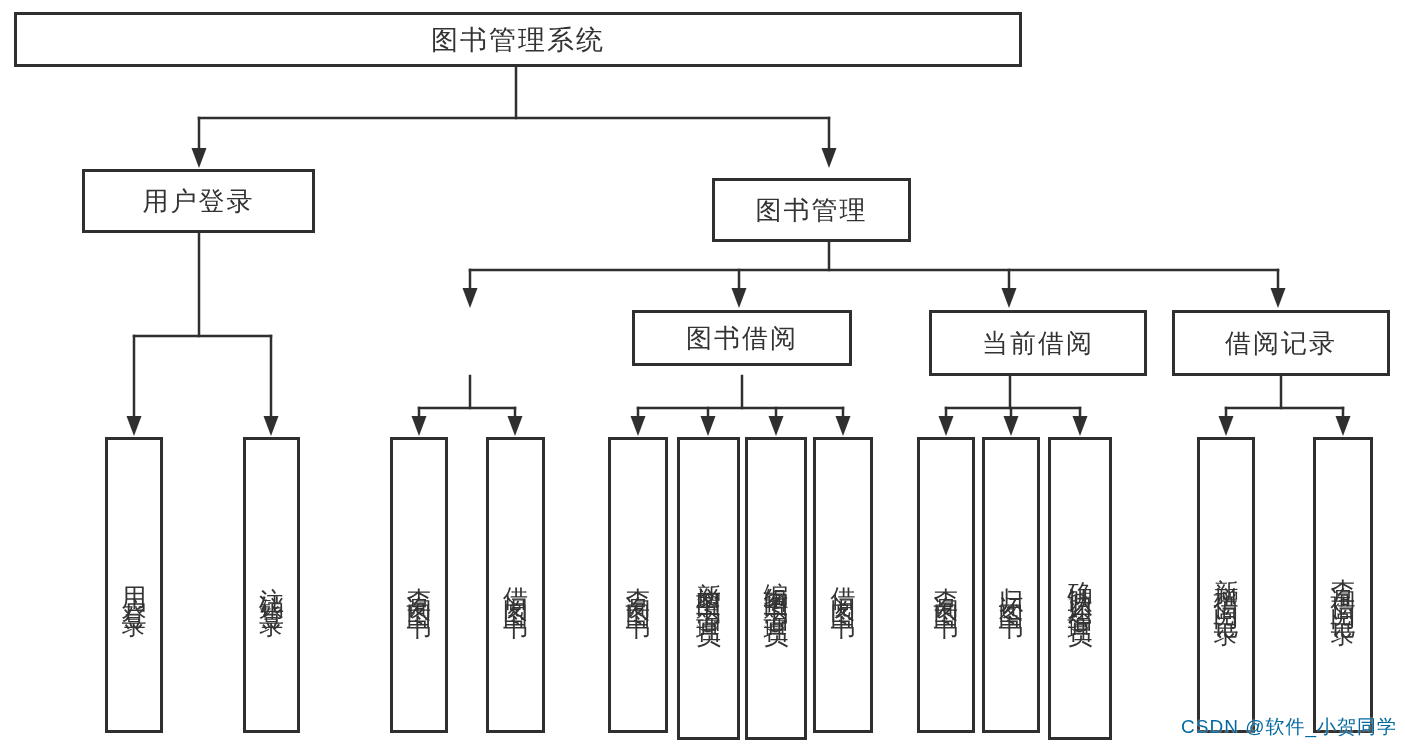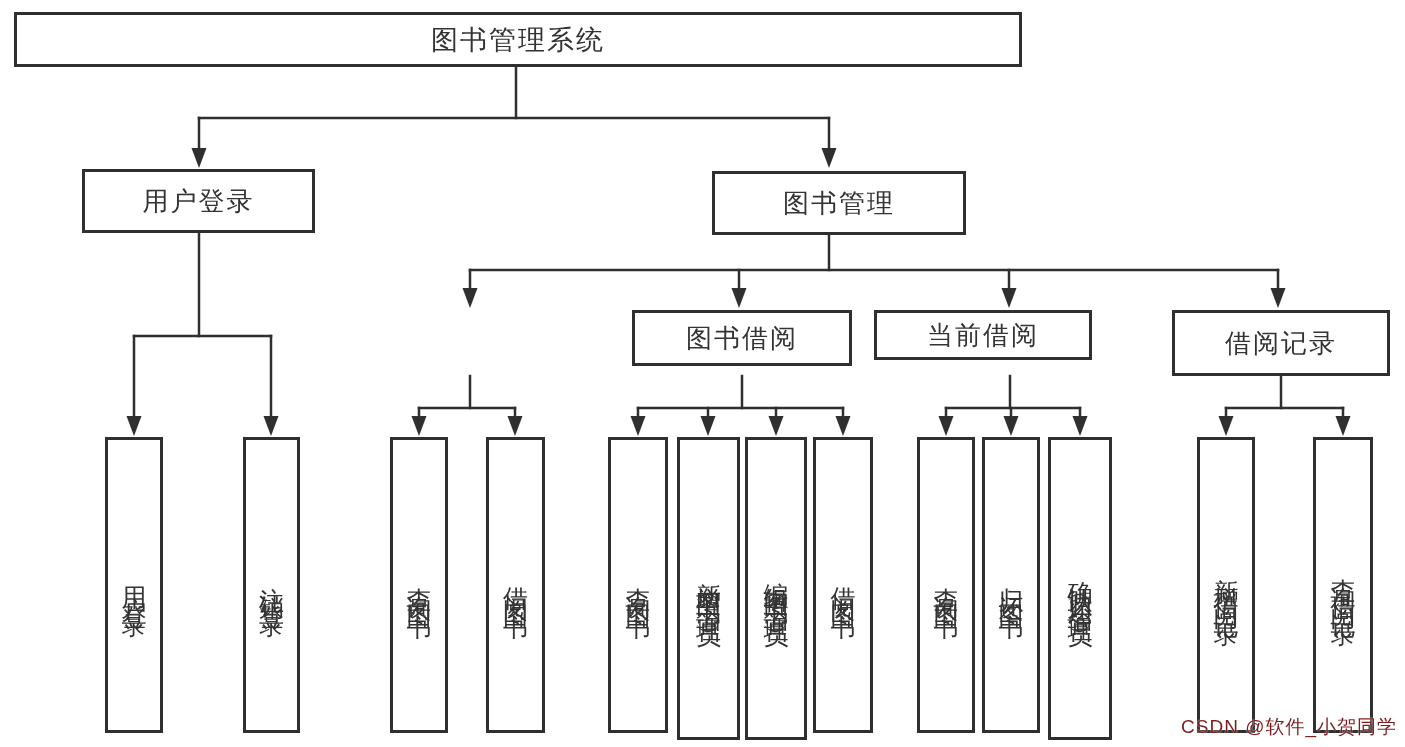--- a/index.html
+++ b/index.html
@@ -6,21 +6,21 @@
   body{font-family:"Liberation Sans","DejaVu Sans",sans-serif;color:#333333;}
   #canvas{position:relative;width:1405px;height:747px;background:#ffffff;overflow:hidden;}
   #connectors{position:absolute;left:0;top:0;z-index:1;}
   .box{position:absolute;box-sizing:border-box;border:3px solid #2f2f2f;background:#ffffff;
        display:flex;align-items:center;justify-content:center;z-index:2;}
   .hlabel{font-size:26px;letter-spacing:2px;color:#333333;white-space:nowrap;}
   .root .hlabel{font-size:27px;}
   .vlabel{writing-mode:vertical-rl;font-size:25px;letter-spacing:9px;color:#333333;line-height:1;}
   .dense .vlabel{letter-spacing:6px;}
   #watermark{position:absolute;z-index:10;right:8px;top:714px;font-size:19px;
-             color:#7f1d1d;letter-spacing:1px;text-shadow:0 0 2px #ffffff;white-space:nowrap;}
+             color:#0369a1;letter-spacing:1px;text-shadow:0 0 2px #ffffff;white-space:nowrap;}
 </style>
 </head>
 <body>
 
 <div id="canvas">
 
   <svg id="connectors" width="1405" height="747" viewBox="0 0 1405 747">
       <line x1="516" y1="67" x2="516" y2="118" stroke="#2f2f2f" stroke-width="2.5" stroke-linecap="square"></line>
       <line x1="199" y1="118" x2="829" y2="118" stroke="#2f2f2f" stroke-width="2.5" stroke-linecap="square"></line>
       <line x1="199" y1="118" x2="199" y2="152" stroke="#2f2f2f" stroke-width="2.5" stroke-linecap="square"></line>
@@ -75,28 +75,28 @@
       <polygon points="1335.5,416 1350.5,416 1343,436" fill="#2f2f2f"></polygon>
     </svg>
 
   <div class="box root" style="left:14px;top:12px;width:1008px;height:55px">
     <span class="hlabel">图书管理系统</span>
   </div>
 
   <div class="box" style="left:82px;top:169px;width:233px;height:64px">
     <span class="hlabel">用户登录</span>
   </div>
-  <div class="box" style="left:712px;top:171px;width:254px;height:64px">
+  <div class="box" style="left:712px;top:178px;width:199px;height:64px">
     <span class="hlabel">图书管理</span>
   </div>
 
   <div class="box" style="left:632px;top:310px;width:220px;height:56px">
     <span class="hlabel">图书借阅</span>
   </div>
-  <div class="box" style="left:874px;top:310px;width:218px;height:50px">
+  <div class="box" style="left:929px;top:310px;width:218px;height:66px">
     <span class="hlabel">当前借阅</span>
   </div>
   <div class="box" style="left:1172px;top:310px;width:218px;height:66px">
     <span class="hlabel">借阅记录</span>
   </div>
 
   <div class="box" style="left:105px;top:437px;width:58px;height:296px">
     <span class="vlabel">用户登录</span>
   </div>
   <div class="box" style="left:243px;top:437px;width:57px;height:296px">

